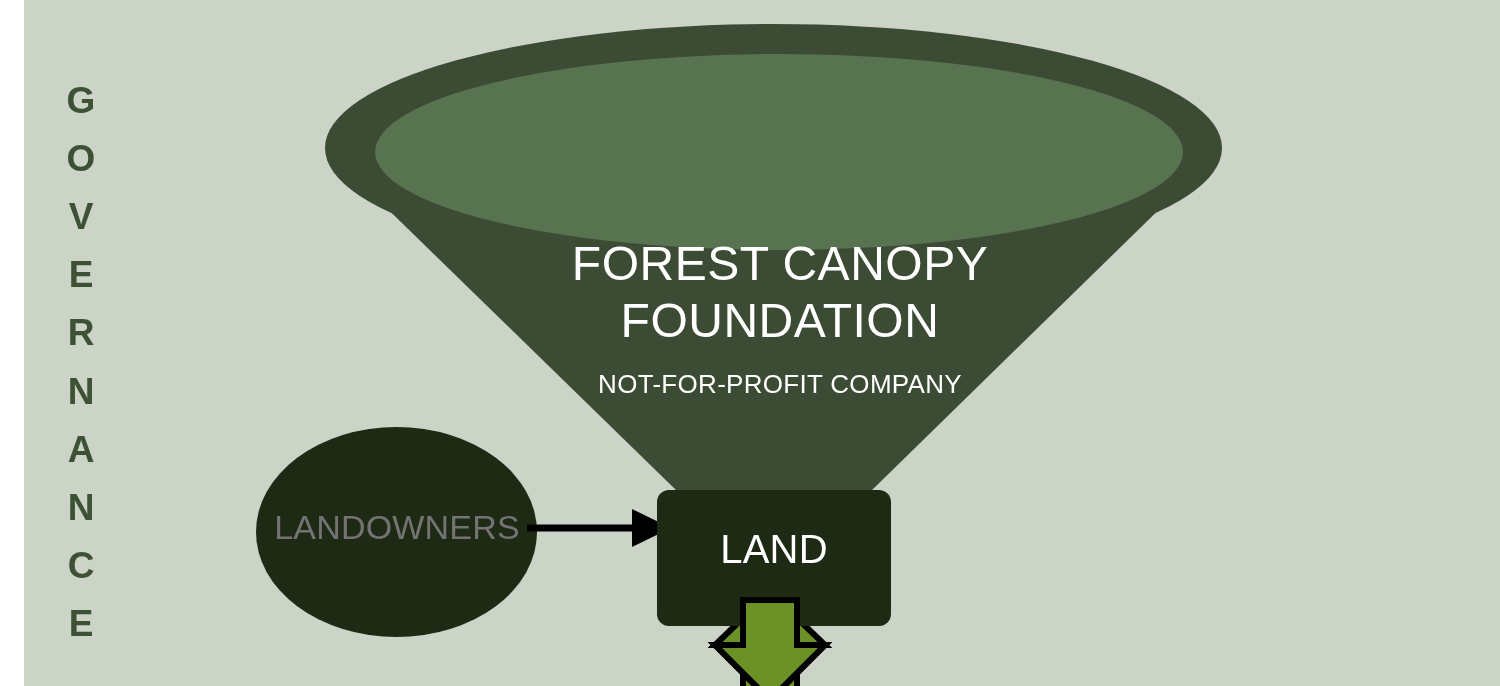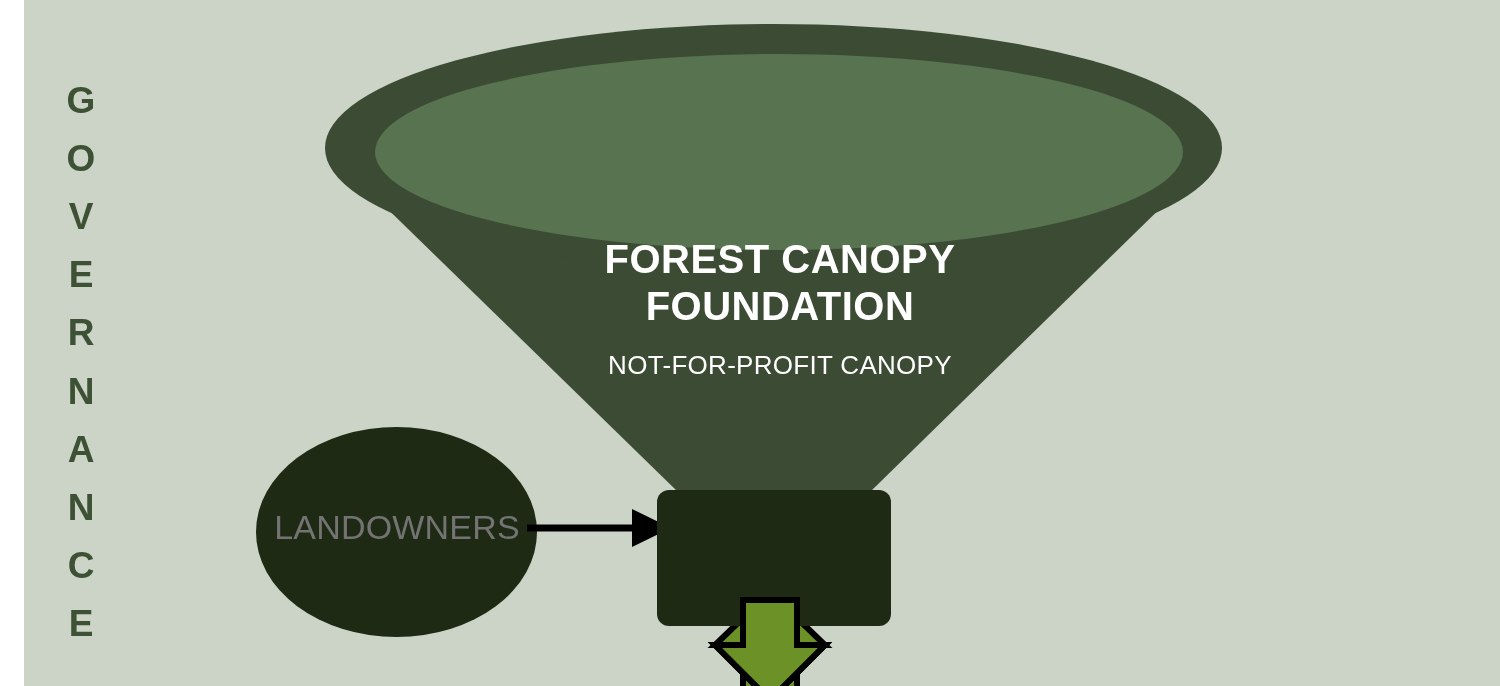--- a/index.html
+++ b/index.html
@@ -57,22 +57,22 @@
   #funnel-text {
     position: absolute;
     left: 480px;
     top: 236px;
     width: 600px;
     text-align: center;
     color: #ffffff;
     pointer-events: none;
   }
   #funnel-title {
-    font-size: 40px;
-    font-weight: bold;
+    font-size: 48px;
+    font-weight: normal;
     line-height: 1.18;
     letter-spacing: 0.5px;
     white-space: pre-line;
   }
   #funnel-subtitle {
     margin-top: 20px;
     font-size: 26px;
     font-weight: normal;
     letter-spacing: 0.3px;
   }
@@ -157,18 +157,19 @@
     <span class="gov-letter">N</span>
     <span class="gov-letter">A</span>
     <span class="gov-letter">N</span>
     <span class="gov-letter">C</span>
     <span class="gov-letter">E</span>
   </div>
 
   <div id="funnel-text">
     <div id="funnel-title">FOREST CANOPY
 FOUNDATION</div>
-    <div id="funnel-subtitle">NOT-FOR-PROFIT CANOPY</div>
+    <div id="funnel-subtitle">NOT-FOR-PROFIT COMPANY</div>
   </div>
 
   <div id="landowners-label">LANDOWNERS</div>
+  <div id="land-label">LAND</div>
 
 </div>
 
 </body></html>

